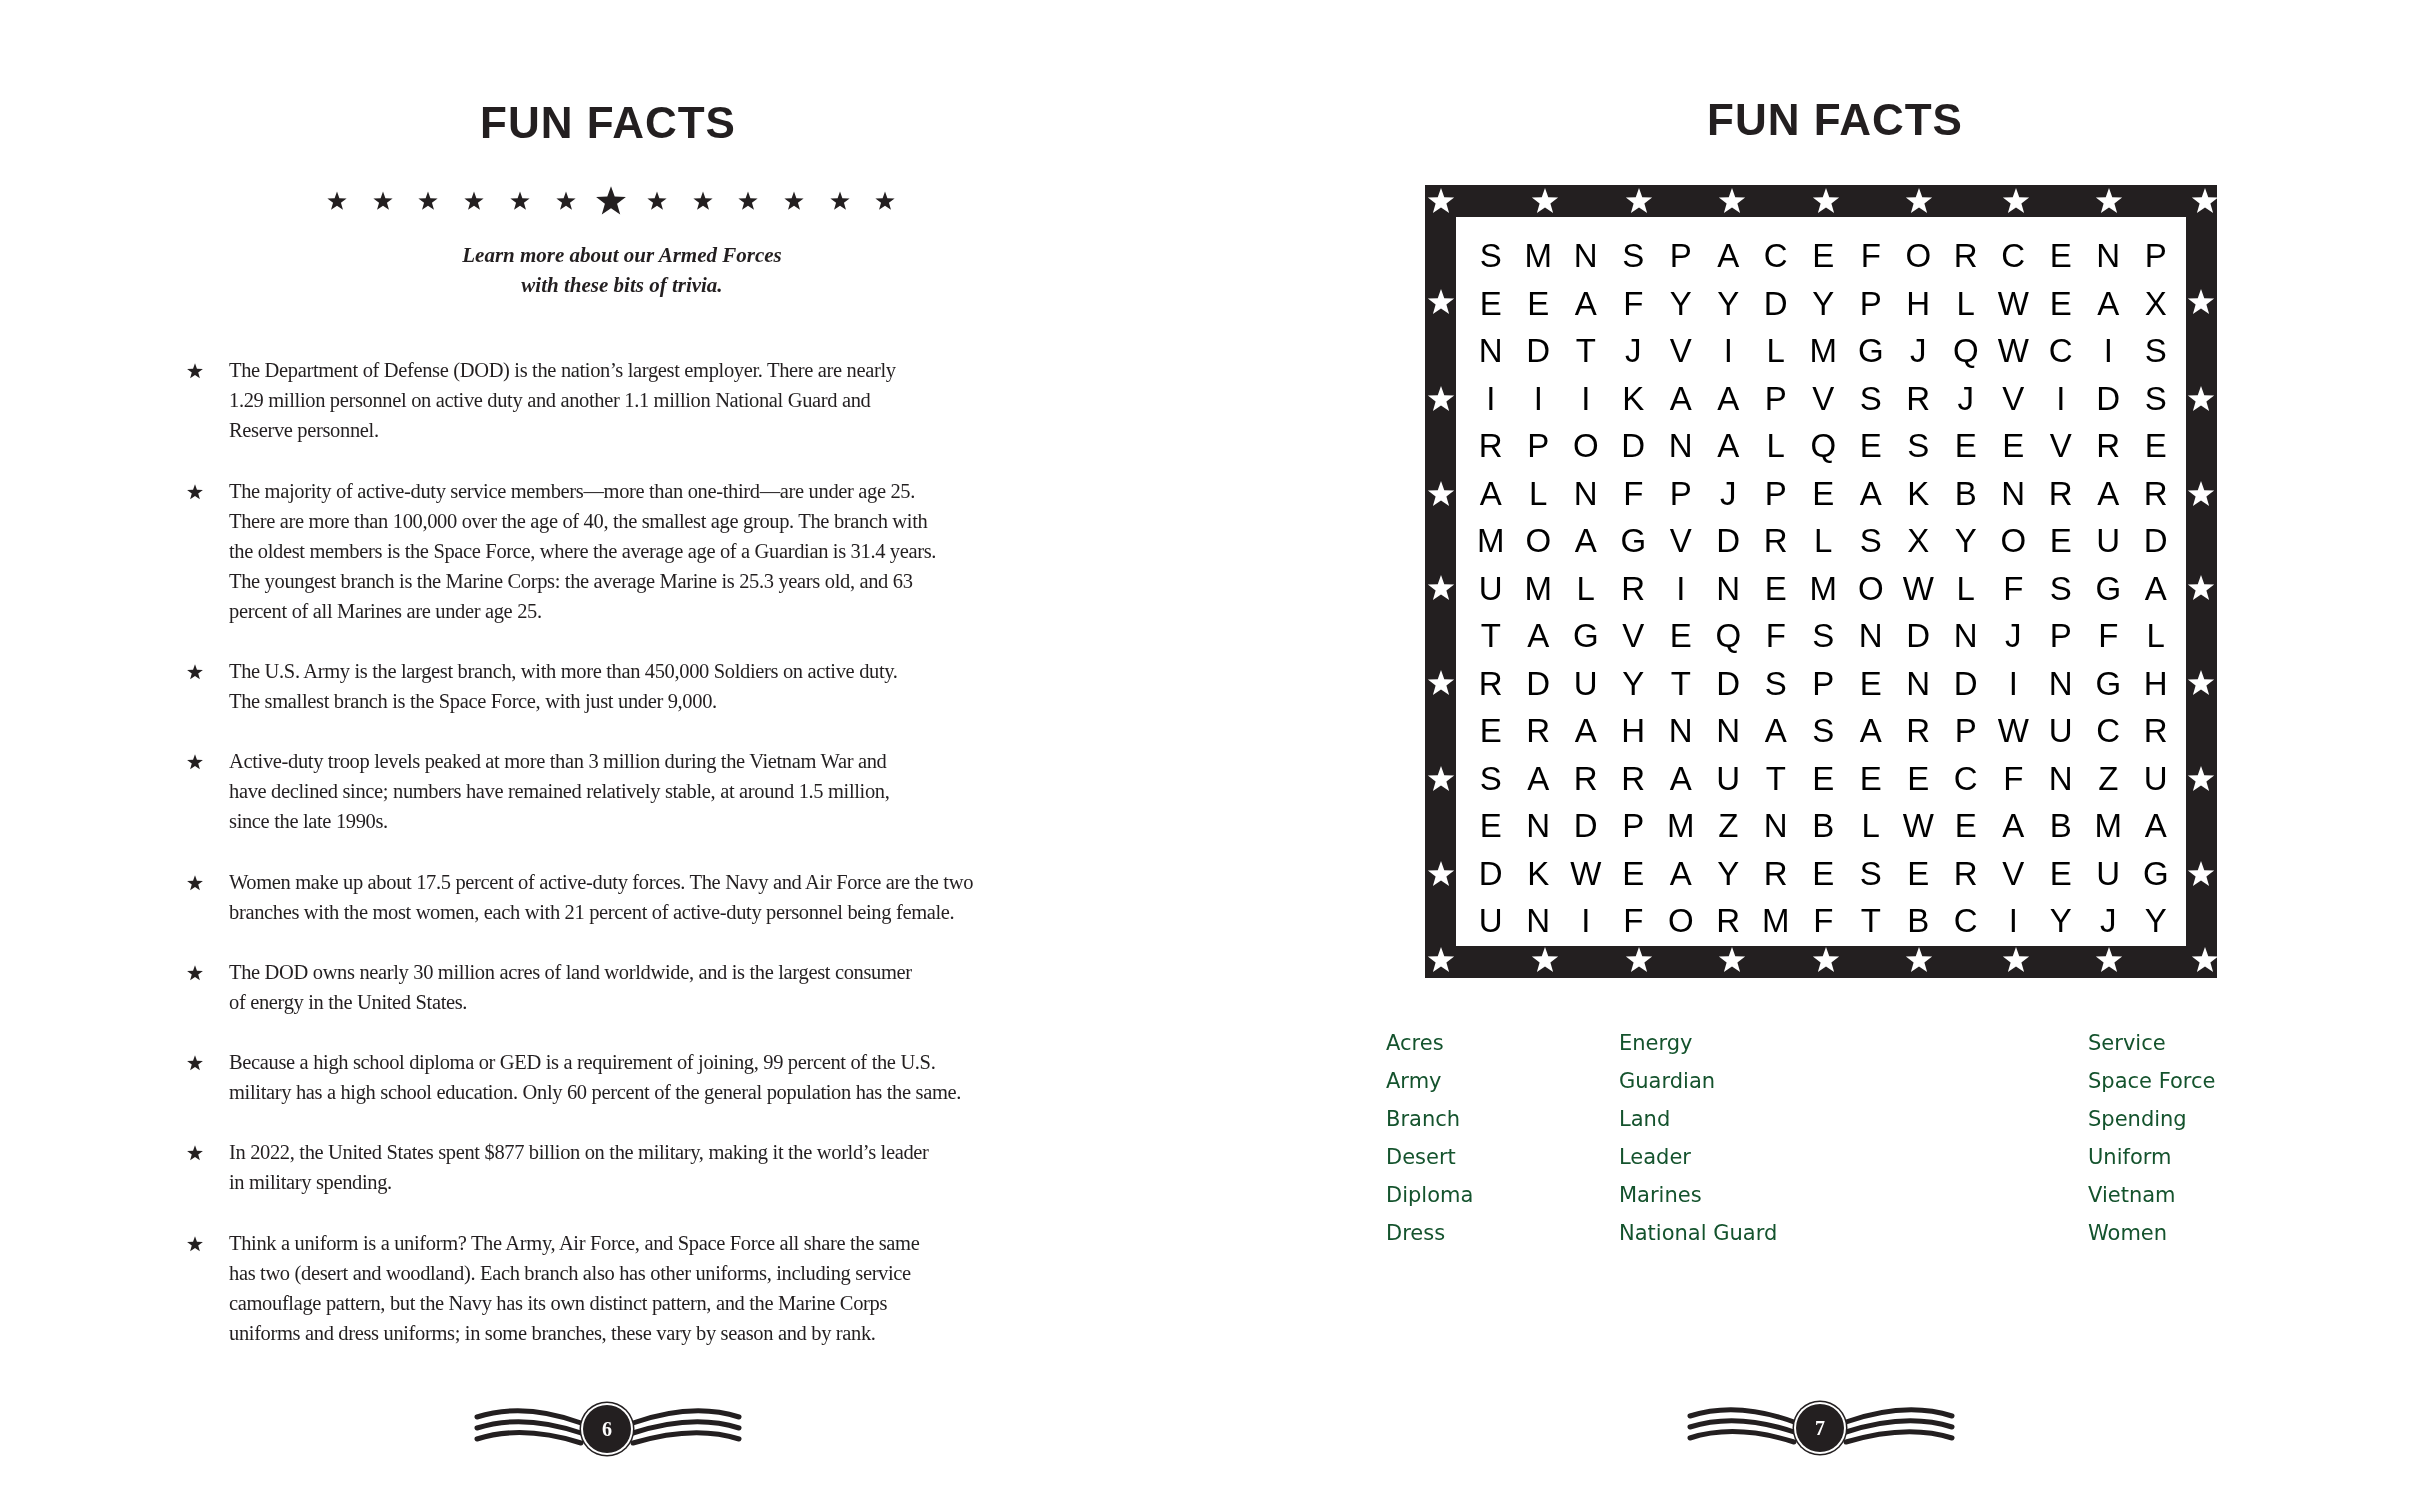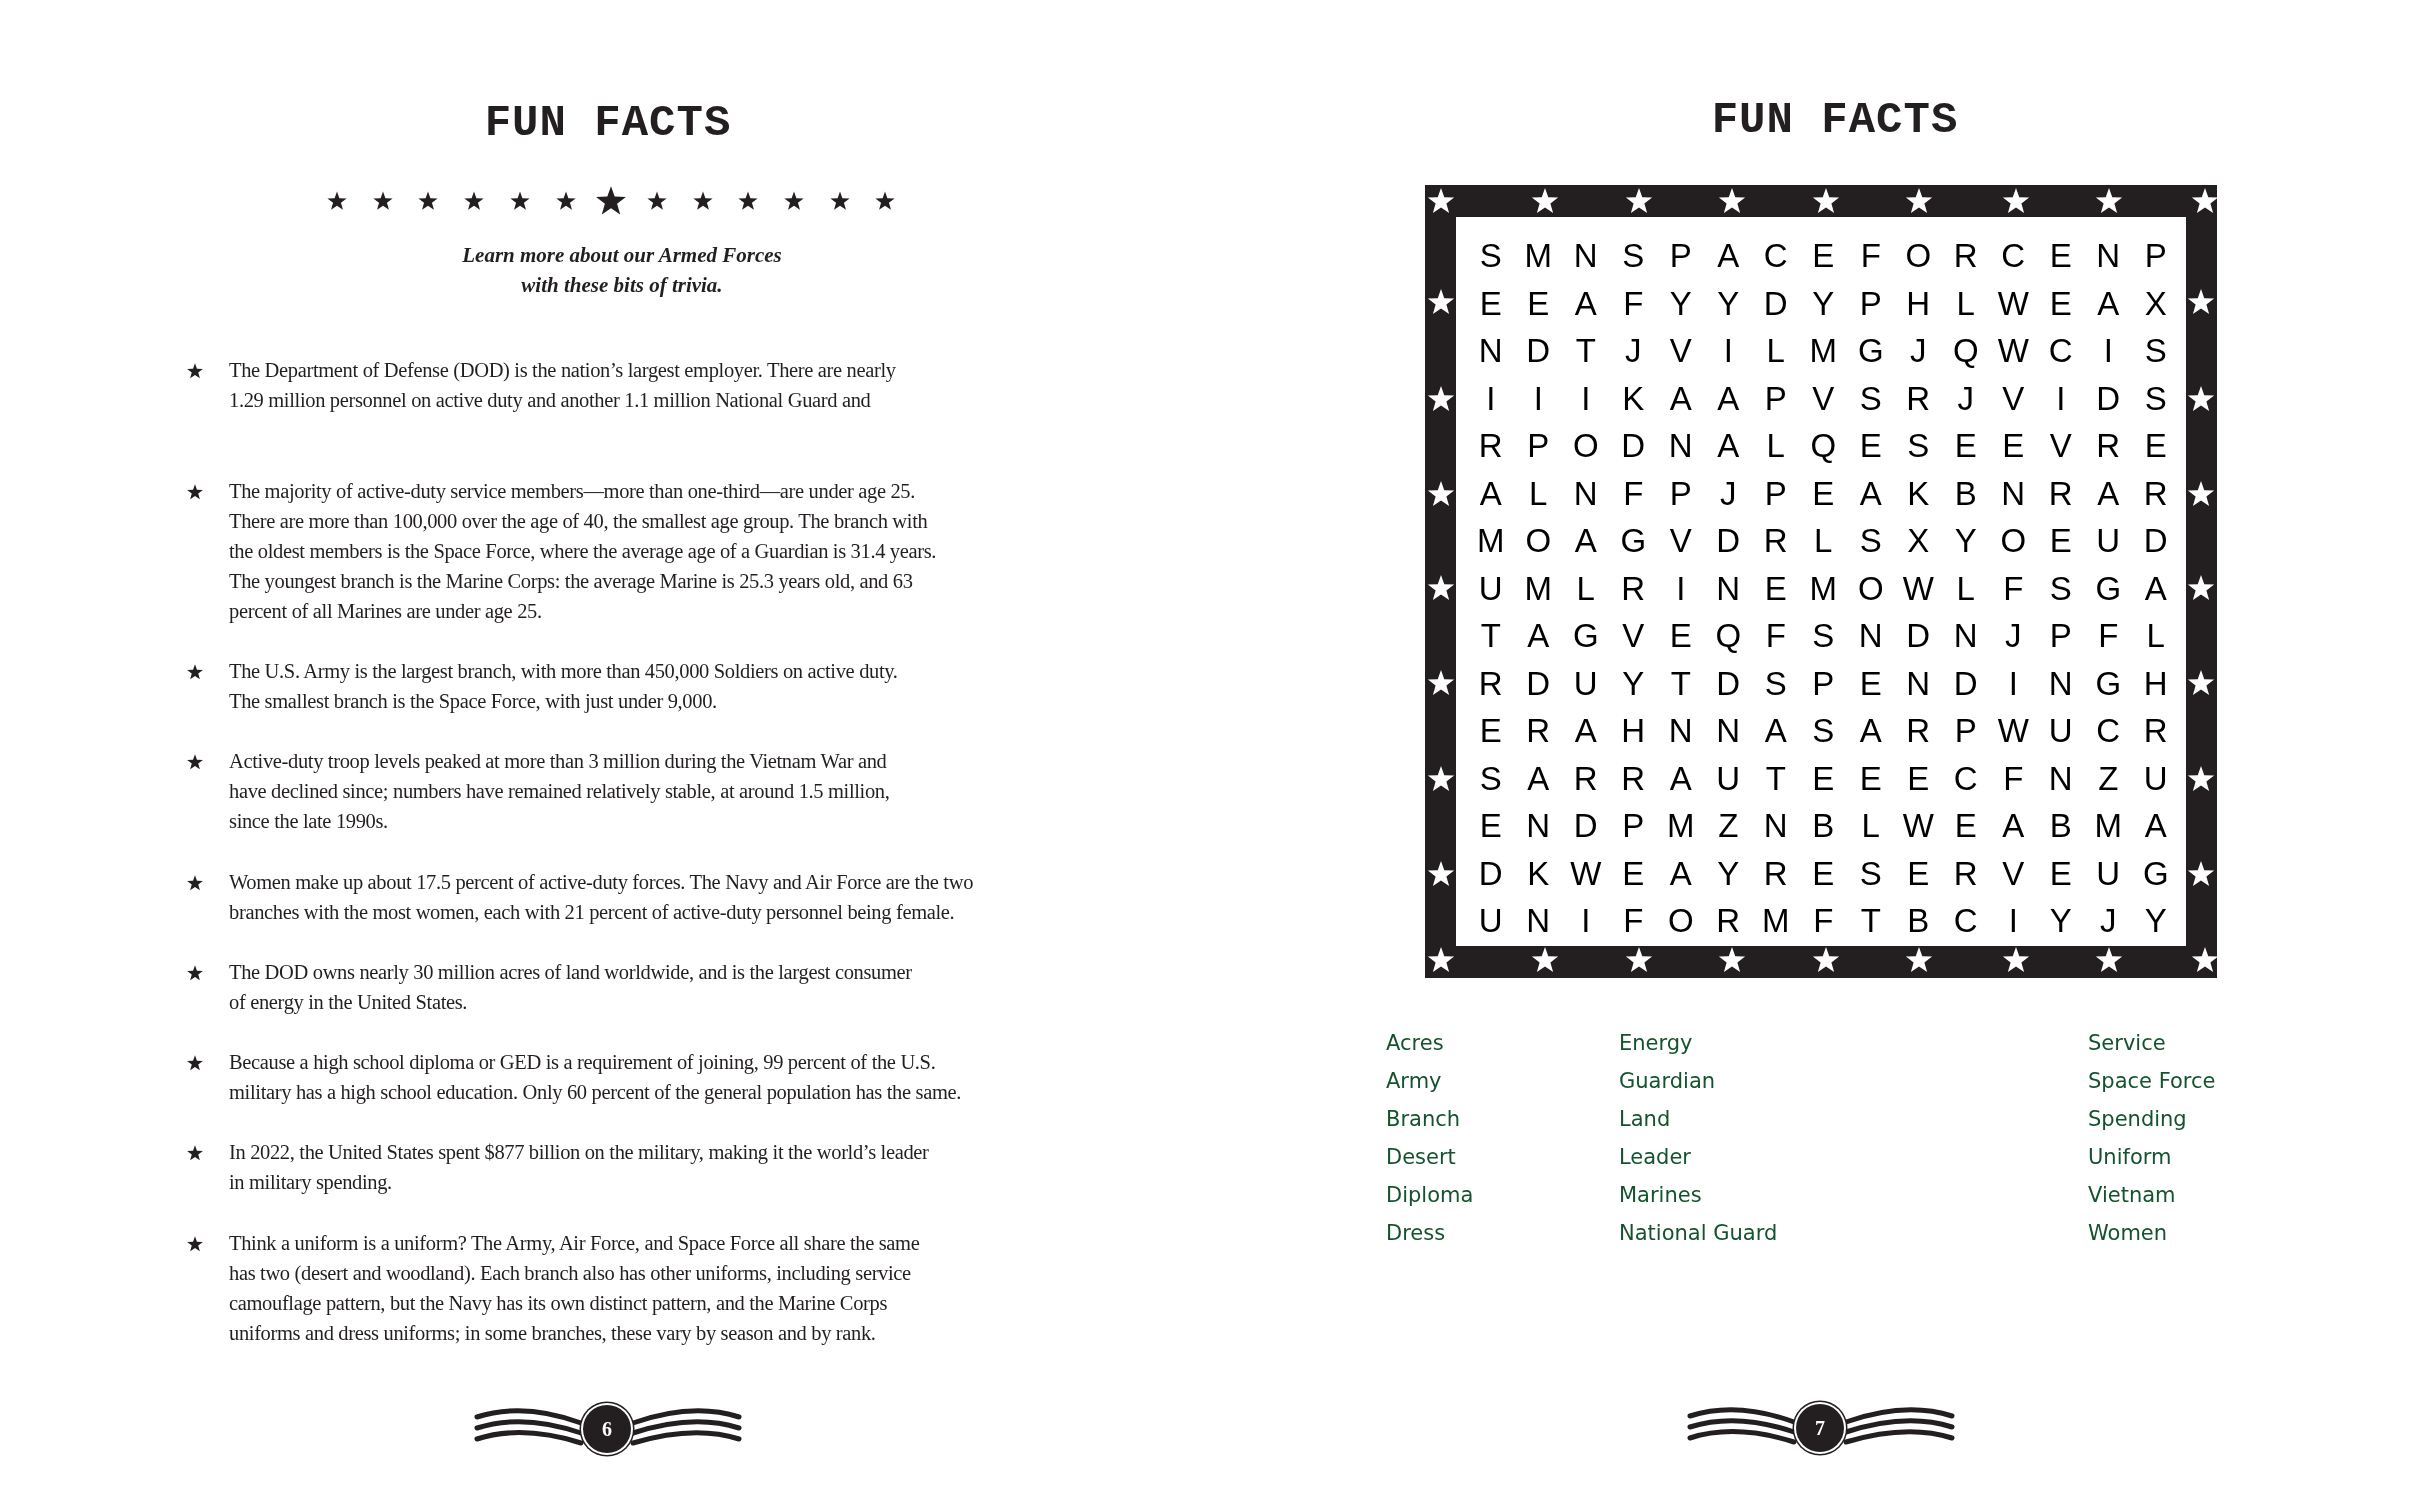--- a/index.html
+++ b/index.html
@@ -1,21 +1,21 @@
 <!DOCTYPE html>
 <html><head>
 <meta charset="utf-8">
 <style>
   html, body { margin:0; padding:0; background:#ffffff; }
   body { width:2427px; height:1500px; position:relative; overflow:hidden; color:#231f20; }
   .page { position:absolute; top:0; height:1500px; }
   .page-left { left:0; width:1213px; }
   .page-right { left:1213px; width:1214px; }
 
-  .title { position:absolute; font-family:Liberation Mono, monospace; font-weight:bold; font-size:44px; letter-spacing:1px; color:#231f20; text-align:center; white-space:nowrap; }
+  .title { position:absolute; font-family:Liberation Sans, sans-serif; font-weight:bold; font-size:44px; letter-spacing:1px; color:#231f20; text-align:center; white-space:nowrap; }
   .title-left { left:458px; width:300px; top:98px; }
   .title-right { left:472px; width:300px; top:95px; }
 
   .star-row { position:absolute; left:326px; top:184px; width:580px; height:34px; }
   .star-row svg { position:absolute; }
 
   .subtitle { position:absolute; left:372px; width:500px; top:240px; font-family:"Liberation Serif", serif; font-style:italic; font-weight:bold; font-size:21px; line-height:30px; text-align:center; }
 
   .facts { position:absolute; left:186px; top:0; width:840px; }
   .fact { position:absolute; left:0; width:840px; }
@@ -91,20 +91,21 @@
   </div>
 
   <div class="facts" id="facts">
       <div class="fact" style="top: 355px;">
         <span class="bullet"><svg width="18" height="18" viewBox="0 0 24 24">
             <path d="M12 1.5 L14.6 8.9 L22.5 9.2 L16.3 14 L18.5 21.6 L12 17.2 L5.5 21.6 L7.7 14 L1.5 9.2 L9.4 8.9 Z" fill="#231f20"></path>
           </svg></span>
         <div class="text">
           <span class="line">The Department of Defense (DOD) is the nation’s largest employer. There are nearly</span>
           <span class="line">1.29 million personnel on active duty and another 1.1 million National Guard and</span>
+          <span class="line">Reserve personnel.</span>
         </div>
       </div>
       <div class="fact" style="top: 476px;">
         <span class="bullet"><svg width="18" height="18" viewBox="0 0 24 24">
             <path d="M12 1.5 L14.6 8.9 L22.5 9.2 L16.3 14 L18.5 21.6 L12 17.2 L5.5 21.6 L7.7 14 L1.5 9.2 L9.4 8.9 Z" fill="#231f20"></path>
           </svg></span>
         <div class="text">
           <span class="line">The majority of active-duty service members—more than one-third—are under age 25.</span>
           <span class="line">There are more than 100,000 over the age of 40, the smallest age group. The branch with</span>
           <span class="line">the oldest members is the Space Force, where the average age of a Guardian is 31.4 years.</span>

